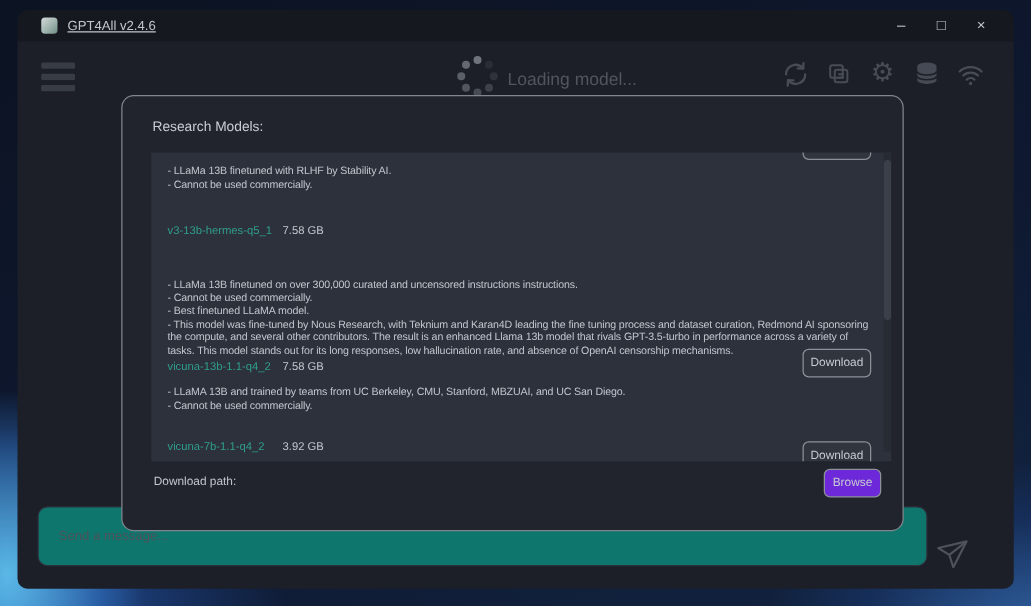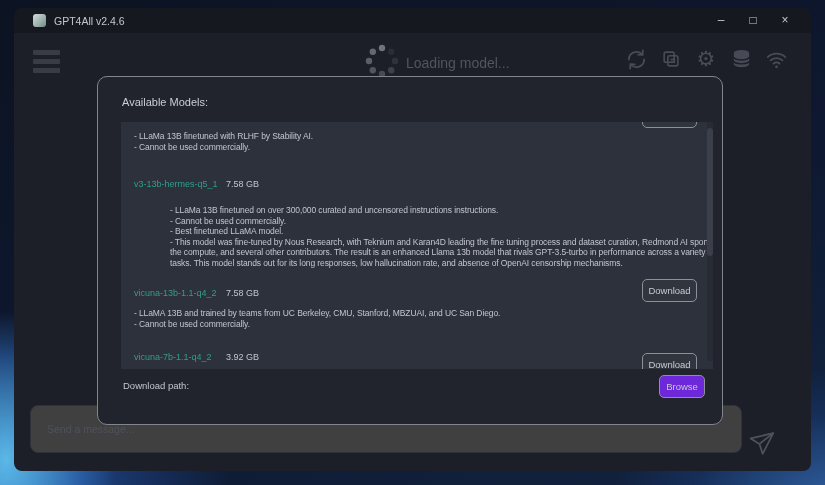--- a/index.html
+++ b/index.html
@@ -11,40 +11,40 @@
       radial-gradient(320px 210px at 0% 102%, #2a5ca8 0%, rgba(30,70,140,.5) 45%, transparent 72%),
       radial-gradient(280px 170px at 101% 103%, #2f5e9d 0%, rgba(30,70,140,.35) 50%, transparent 78%),
       linear-gradient(160deg, #0c1322 0%, #0e1830 55%, #122441 100%);
   }
 
   
   .titlebar { position:absolute; left:14px; top:8px; width:797px; height:25px;
     background:#15181f; border-radius:8px 8px 0 0; display:flex; align-items:center; }
   .app-icon { margin-left:19px; width:13px; height:13px; border-radius:3px;
     background:linear-gradient(135deg,#d4dadd 0%,#9fb3ad 55%,#6f8c84 100%); }
-  .title-text { margin-left:8px; font-size:10.5px; color:#c3c7cd; }
+  .title-text { margin-left:8px; font-size:10.5px; color:#c3c7cd;text-decoration:underline; }
   .win-controls { margin-left:auto; margin-right:10px; display:flex; }
   .wbtn { width:32px; height:25px; line-height:25px; text-align:center;
     font-size:12px; color:#c3c7cd; cursor:default; }
 
   .app { position:absolute; left:14px; top:33px; width:797px; height:438px;
     background:#1c1f27; border-radius:0 0 8px 8px; }
 
   
   .hamburger { position:absolute; left:19px; top:17px; }
   .hamburger .bar { width:27px; height:5px; background:#373c45; border-radius:1px; margin-bottom:4px; }
   .spinner { position:absolute; left:350px; top:10px; width:36px; height:36px; }
   .loading-text { position:absolute; left:392px; top:22px; font-size:14px; color:#50555e; }
   .top-icons { position:absolute; right:23px; top:14px; display:flex; gap:11px; align-items:center; }
   .ticon { width:24px; height:24px; display:flex; align-items:center; justify-content:center; }
   .gear-glyph { font-size:21px; line-height:24px; color:#474c56; }
 
   
   .chat-box { position:absolute; left:16px; top:372px; width:712px; height:48px;
-    background:#404040; border:1px solid #2e323c; border-radius:8px; }
+    background:#0f766e; border:1px solid #2e323c; border-radius:8px; }
   .chat-input { width:100%; height:100%; background:transparent; border:none; outline:none;
     padding-left:16px; font-size:10.5px; color:#c3c7cd; font-family:"Liberation Sans", sans-serif; }
   .chat-input::placeholder { color:#4d525b; }
   .send-wrap { position:absolute; left:743px; top:383px; width:26px; height:26px; }
 
   
   .modal { position:absolute; left:97px; top:76px; width:626px; height:349px;
     background:#21242c; border:1px solid #80858e; border-radius:10px; z-index:5; }
   .modal-title { position:absolute; left:24px; top:19px; font-size:11px; color:#c9cdd4; }
 
@@ -54,21 +54,21 @@
   .btn { position:absolute; border:1px solid #8b9099; border-radius:5px;
     background:rgba(255,255,255,0.02); color:#c6cad2; font-size:9.5px;
     text-align:center; cursor:default; }
   .partial-top-btn { right:16px; top:-17px; width:55px; height:23px; line-height:21px; }
   .vicuna-btn      { right:16px; top:157px; width:55px; height:23px; line-height:21px; }
   .v7-btn          { right:16px; top:231px; width:55px; height:23px; line-height:21px; }
 
   .desc { position:absolute; font-size:8.5px; line-height:10.5px; color:#c2c6ce;
     letter-spacing:-0.1px; width:562px; left:13px; }
   .d-top { top:9px; }
-  .d-hermes { top:83px;margin-left:36px; }
+  .d-hermes { top:100px; }
   .d-vicuna { top:186px; }
 
   .mname { position:absolute; left:13px; font-size:9px; color:#2f9e8d; }
   .msize { position:absolute; left:105px; font-size:9px; color:#c2c6ce; }
   .row-hermes { top:57px; } .row-vicuna { top:166px; } .row-v7 { top:230px; }
 
   .dl-box { position:absolute; left:392px; top:46px; width:190px; height:35px;
     border:3px solid #bf2329; display:flex; align-items:center; gap:7px; padding:0 7px; }
   .speed { font-size:9.5px; color:#d4d7dc; width:58px; text-align:center; white-space:nowrap; }
   .progress { width:55px; height:19px; background:#14171c; border:1px solid #3a3f49; }
@@ -168,21 +168,21 @@
     </div>
     <div class="send-wrap">
       <svg width="26" height="26" viewBox="0 0 24 24" fill="none" stroke="#4d525b" stroke-width="1.6" stroke-linejoin="round" transform="rotate(-38 13 13)">
         <path d="M2.5 21 L22 12 L2.5 3 L5.8 12 Z"></path>
         <path d="M5.8 12 L22 12"></path>
       </svg>
     </div>
   </div>
 
   <div class="modal">
-    <div class="modal-title">Available Models:</div>
+    <div class="modal-title">Research Models:</div>
 
     <div class="mlist">
 
       <div class="btn partial-top-btn">Download</div>
       <div class="desc d-top">
         <div>- LLaMa 13B finetuned with RLHF by Stability AI.</div>
         <div>- Cannot be used commercially.</div>
       </div>
 
       <div class="mname row-hermes">v3-13b-hermes-q5_1</div>

